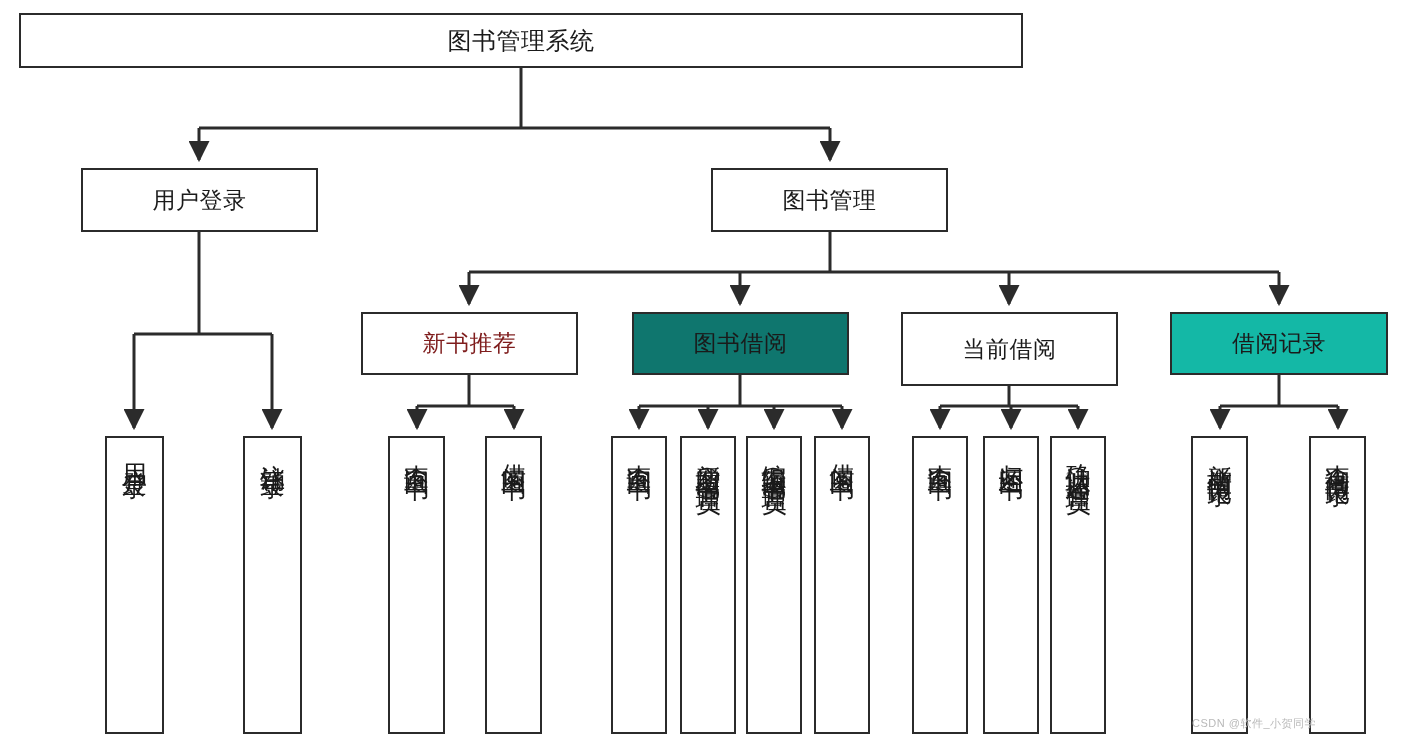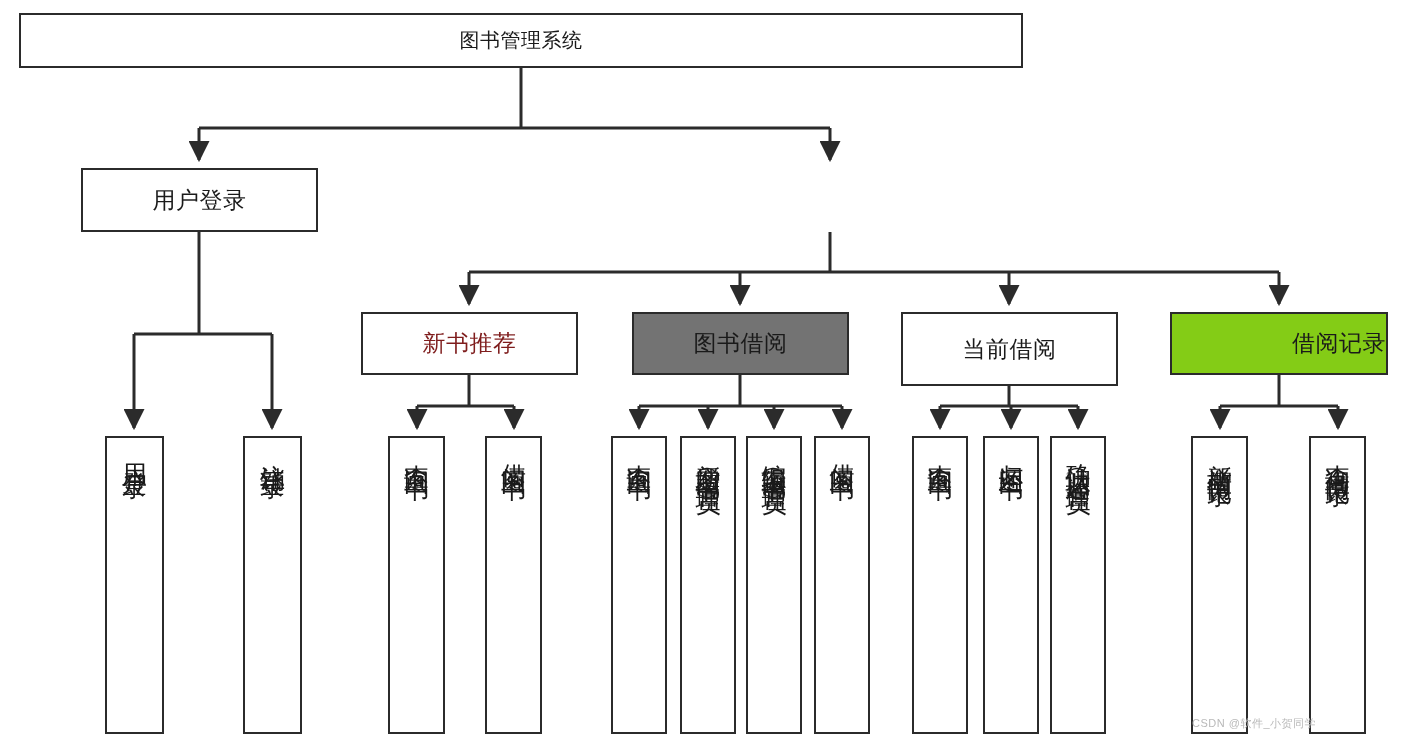--- a/index.html
+++ b/index.html
@@ -39,21 +39,21 @@
     text-align: center;
     line-height: 1.08;
   }
   
   .node.horiz .label {
     writing-mode: horizontal-tb;
     font-size: 23px;
     letter-spacing: 0.5px;
   }
   .node.root.horiz .label {
-    font-size: 20px;
+    font-size: 24px;
   }
   
   .node.vert {
     align-items: flex-start;
     justify-content: center;
     padding-top: 6px;
   }
   .node.vert .label {
     writing-mode: vertical-rl;
     text-orientation: upright;
@@ -125,31 +125,34 @@
     </g>
   </svg>
 
   <div class="node horiz root" style="left: 19px; top: 13px; width: 1004px; height: 55px; border-color: rgb(43, 43, 43); background: rgb(255, 255, 255); color: rgb(26, 26, 26);">
     <span class="label">图书管理系统</span>
   </div>
 
   <div class="node horiz" style="left: 81px; top: 168px; width: 237px; height: 64px; border-color: rgb(43, 43, 43); background: rgb(255, 255, 255); color: rgb(26, 26, 26);">
     <span class="label">用户登录</span>
   </div>
+  <div class="node horiz" style="left: 711px; top: 168px; width: 237px; height: 64px; border-color: rgb(43, 43, 43); background: rgb(255, 255, 255); color: rgb(26, 26, 26);">
+    <span class="label">图书管理</span>
+  </div>
 
   <div class="node horiz" style="left: 361px; top: 312px; width: 217px; height: 63px; border-color: rgb(43, 43, 43); background: rgb(255, 255, 255); color: #7f1d1d;">
     <span class="label">新书推荐</span>
   </div>
-  <div class="node horiz" style="left: 632px; top: 312px; width: 217px; height: 63px; border-color: rgb(43, 43, 43); background: #737373; color: rgb(26, 26, 26);">
+  <div class="node horiz" style="left: 632px; top: 312px; width: 217px; height: 63px; border-color: rgb(43, 43, 43); background: #0f766e; color: rgb(26, 26, 26);">
     <span class="label">图书借阅</span>
   </div>
   <div class="node horiz" style="left: 901px; top: 312px; width: 217px; height: 74px; border-color: rgb(43, 43, 43); background: rgb(255, 255, 255); color: rgb(26, 26, 26);">
     <span class="label">当前借阅</span>
   </div>
-  <div class="node horiz" style="left: 1170px; top: 312px; width: 218px; height: 63px; border-color: rgb(43, 43, 43); background: #84cc16; color: rgb(26, 26, 26); justify-content: flex-end;">
+  <div class="node horiz" style="left: 1170px; top: 312px; width: 218px; height: 63px; border-color: rgb(43, 43, 43); background: #14b8a6; color: rgb(26, 26, 26);">
     <span class="label">借阅记录</span>
   </div>
 
   <div class="node vert" style="left: 105px; top: 436px; width: 59px; height: 298px; border-color: rgb(43, 43, 43); background: rgb(255, 255, 255); color: rgb(26, 26, 26);">
     <span class="label">用户登录</span>
   </div>
   <div class="node vert" style="left: 243px; top: 436px; width: 59px; height: 298px; border-color: rgb(43, 43, 43); background: rgb(255, 255, 255); color: rgb(26, 26, 26);">
     <span class="label">注销登录</span>
   </div>
   <div class="node vert" style="left: 388px; top: 436px; width: 57px; height: 298px; border-color: rgb(43, 43, 43); background: rgb(255, 255, 255); color: rgb(26, 26, 26);">

